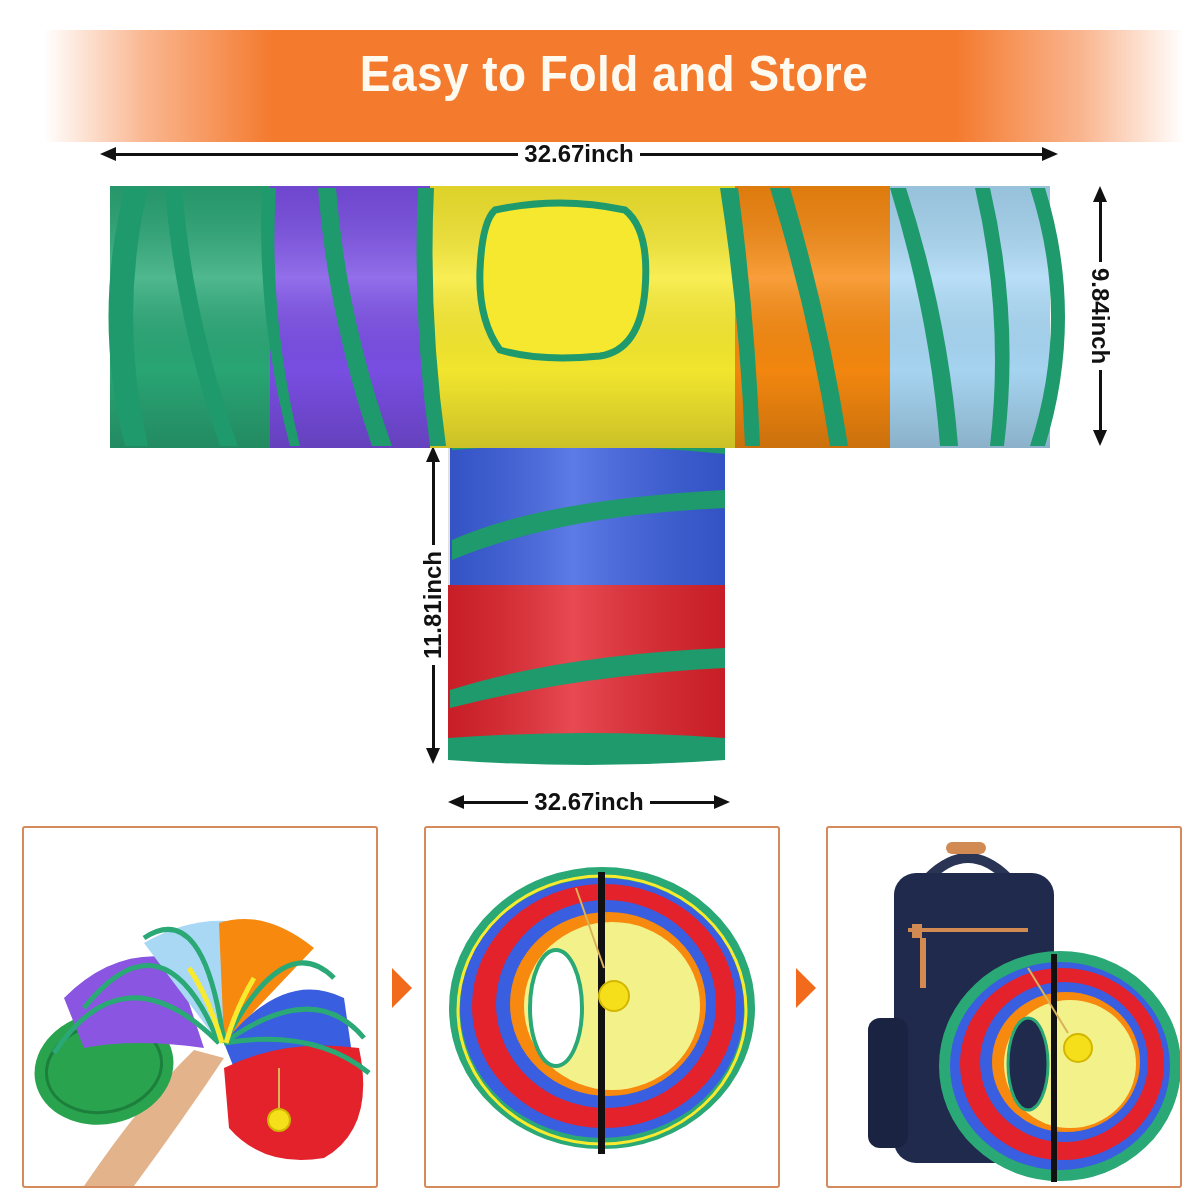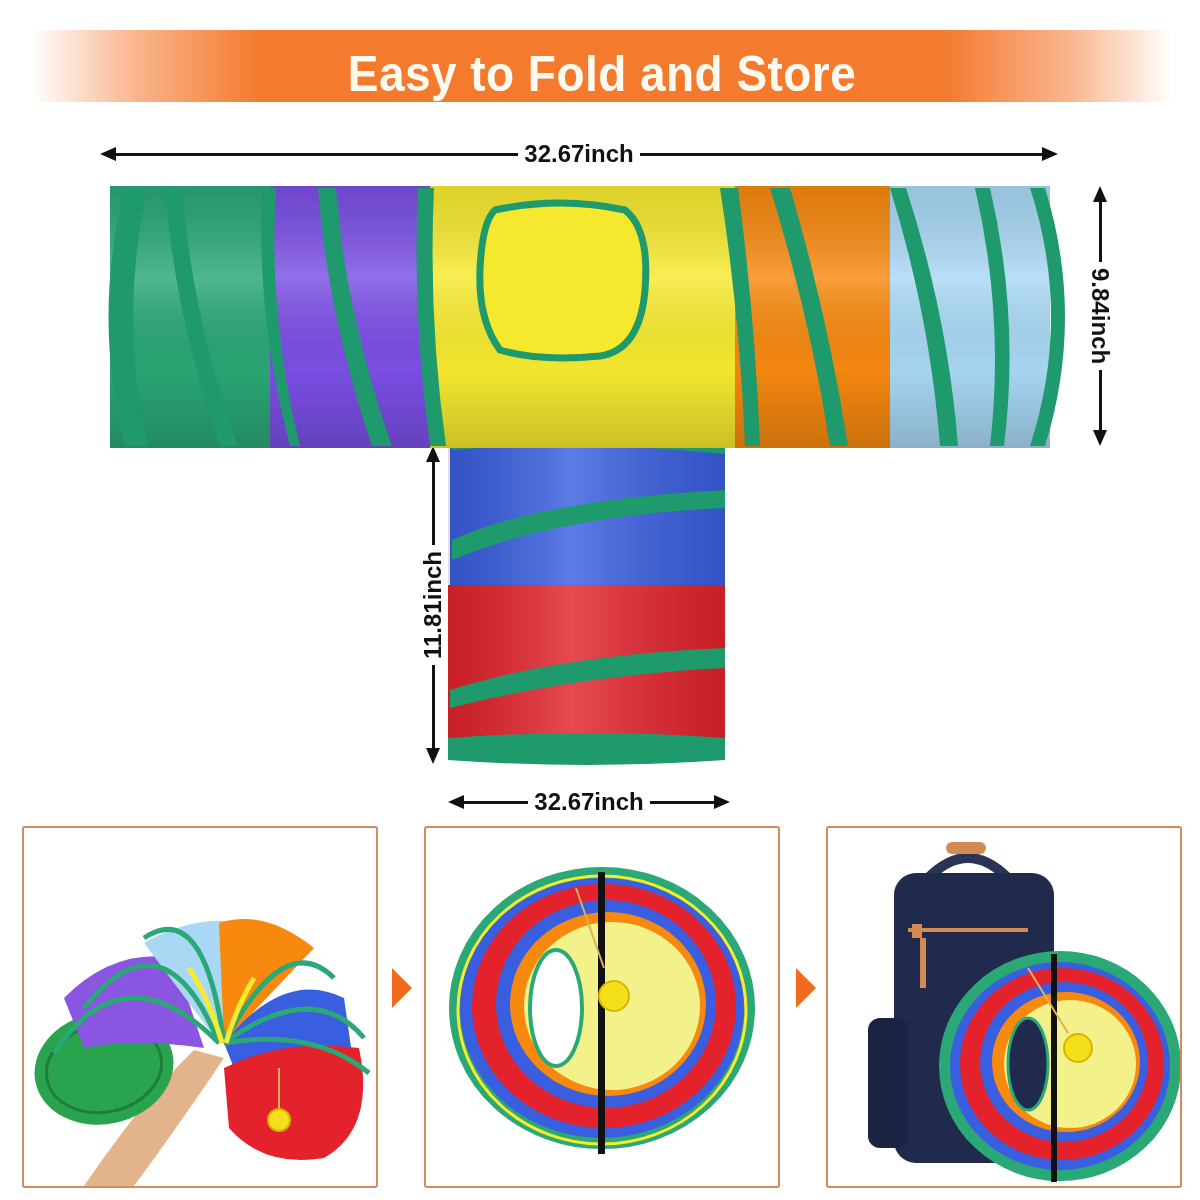--- a/index.html
+++ b/index.html
@@ -1,21 +1,21 @@
 <!DOCTYPE html>
 <html><head>
 <meta charset="utf-8">
 <style>
   html, body { margin: 0; padding: 0; background: #ffffff; }
   body { width: 1200px; height: 1200px; position: relative; overflow: hidden;
          font-family: "Liberation Sans", "DejaVu Sans", sans-serif; }
 
   
   .banner {
-    position: absolute; left: 32px; top: 30px; width: 1140px; height: 72px;
+    position: absolute; left: 44px; top: 30px; width: 1140px; height: 112px;
     background: linear-gradient(90deg, rgba(245,120,50,0) 0%, rgba(245,120,50,0.55) 9%, #f47a2e 20%, #f47a2e 80%, rgba(245,120,50,0.55) 91%, rgba(245,120,50,0) 100%);
   }
   .banner-text {
     position: absolute; left: 0; right: 0; top: 0; height: 88px;
     display: flex; align-items: center; justify-content: center;
     color: #fffaf0; font-weight: bold; font-size: 50px; letter-spacing: 0.5px;
     font-family: "Liberation Sans", "DejaVu Sans", sans-serif;
     transform: scaleX(0.92);
   }
 

